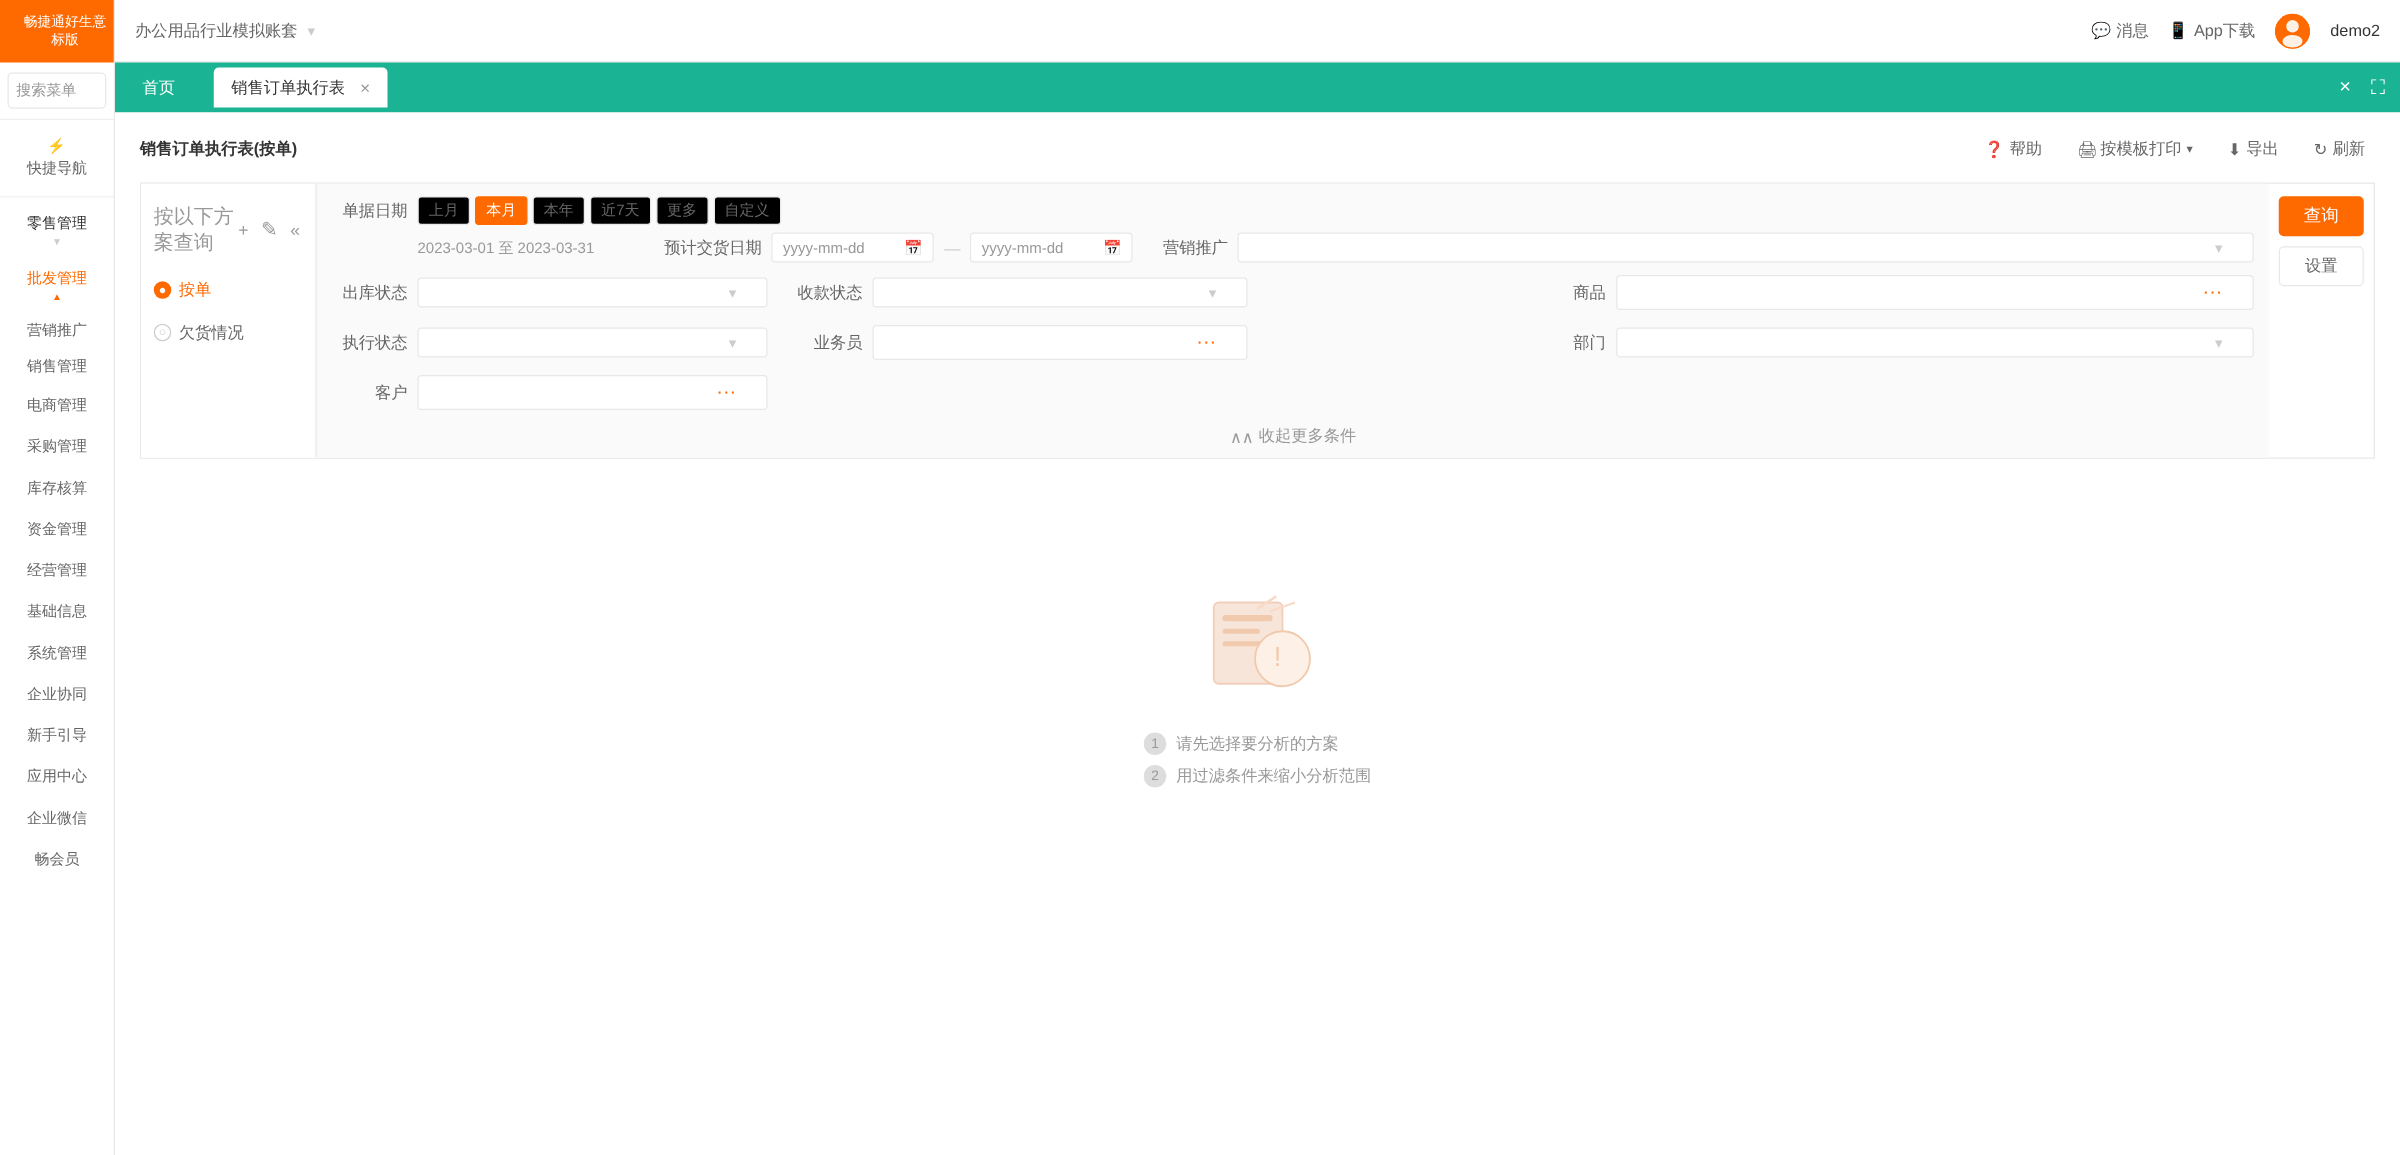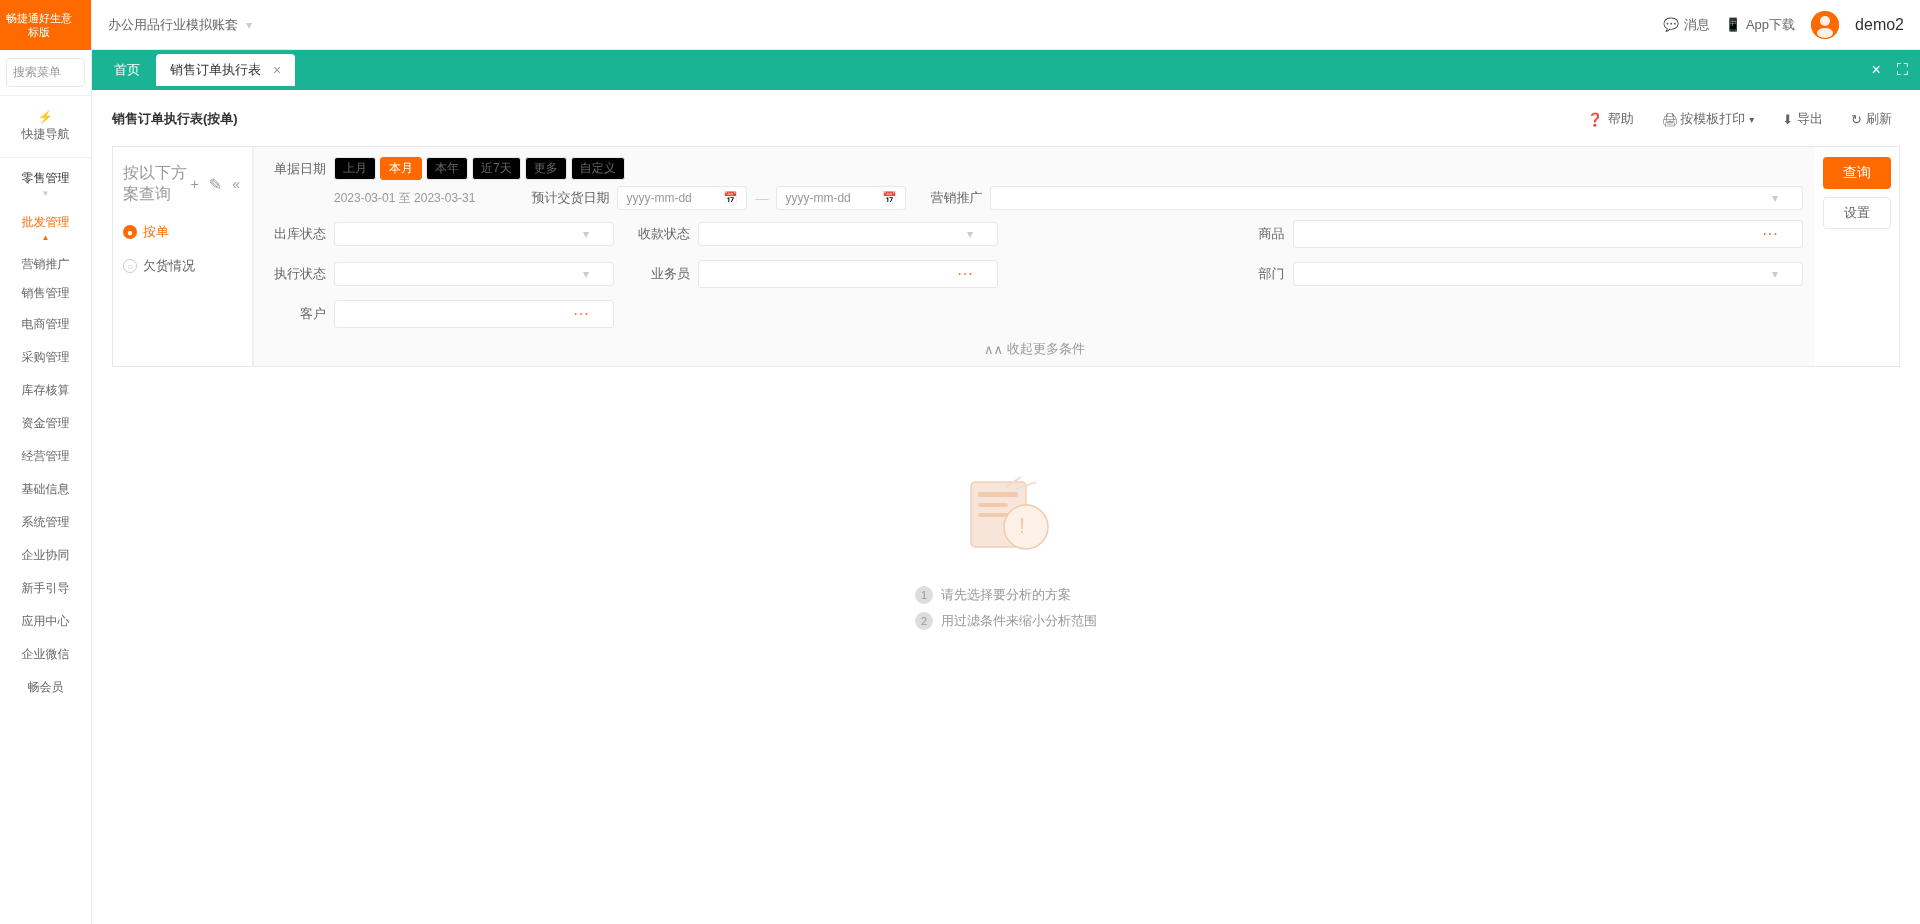--- a/index.html
+++ b/index.html
@@ -1,44 +1,44 @@
 <!DOCTYPE html>
 <html><head>
   <meta charset="utf-8">
   <style>
     * { margin: 0; padding: 0; box-sizing: border-box; }
     body { font-family: 'Microsoft YaHei', Arial, sans-serif; font-size: 13px; background: #f5f5f5; color: #333; width: 1920px; height: 924px; overflow: hidden; display: flex; }
 
     
     .sidebar { width: 92px; background: #fff; height: 924px; display: flex; flex-direction: column; border-right: 1px solid #e8e8e8; flex-shrink: 0; }
-    .sidebar-logo { height: 50px; background: #ff6a00; display: flex; align-items: flex-start; justify-content: center; flex-direction: column; padding: 6px; }
+    .sidebar-logo { height: 50px; background: #ff6a00; display: flex; align-items: flex-end; justify-content: center; flex-direction: column; padding: 6px; }
     .sidebar-logo-text { color: #fff; font-size: 11px; line-height: 1.3; text-align: center; }
     .sidebar-search { padding: 8px 6px; border-bottom: 1px solid #f0f0f0; }
     .sidebar-search-btn { width: 100%; background: none; border: 1px solid #e8e8e8; border-radius: 4px; padding: 5px 6px; font-size: 12px; cursor: pointer; color: #999; text-align: left; }
     .sidebar-quick-nav { padding: 6px 0; border-bottom: 1px solid #f0f0f0; }
     .sidebar-item { display: flex; align-items: center; justify-content: center; padding: 8px 4px; cursor: pointer; font-size: 12px; color: #666; flex-direction: column; gap: 2px; }
     .sidebar-section { padding: 4px 0; }
     .sidebar-section-item { display: flex; align-items: center; padding: 8px 4px; cursor: pointer; font-size: 12px; color: #333; flex-direction: column; gap: 2px; position: relative; }
     .sidebar-sub-item { display: flex; align-items: center; justify-content: center; padding: 6px 4px; cursor: pointer; font-size: 12px; color: #666; flex-direction: column; }
 
     
     .main-area { flex: 1; display: flex; flex-direction: column; height: 924px; overflow: hidden; }
 
     
     .top-header { height: 50px; background: #fff; display: flex; align-items: center; justify-content: space-between; padding: 0 16px; border-bottom: 1px solid #e8e8e8; flex-shrink: 0; }
     .top-header-left { display: flex; align-items: center; gap: 8px; }
     .breadcrumb-text { font-size: 13px; color: #666; }
     .breadcrumb-arrow { color: #ccc; font-size: 12px; cursor: pointer; }
     .top-header-right { display: flex; align-items: center; gap: 16px; }
     .header-btn { display: flex; align-items: center; gap: 4px; font-size: 13px; color: #666; cursor: pointer; background: none; border: none; }
     .user-avatar { width: 28px; height: 28px; border-radius: 50%; background: #ff6a00; display: flex; align-items: center; justify-content: center; color: #fff; font-size: 11px; overflow: hidden; }
-    .user-name { font-size: 16px; color: #333; cursor: pointer; }
-
-    
-    .tab-bar { height: 40px; background: #1ab394; display: flex; align-items: center; padding: 0 8px; flex-shrink: 0; gap: 2px; }
+    .user-name { font-size: 13px; color: #333; cursor: pointer; }
+
+    
+    .tab-bar { height: 40px; background: #1ab394; display: flex; align-items: center; padding: 0 8px; flex-shrink: 0; gap: 17px; }
     .tab-item { height: 32px; display: flex; align-items: center; padding: 0 14px; border-radius: 4px 4px 0 0; font-size: 13px; cursor: pointer; gap: 8px; }
     .tab-item.home { background: transparent; color: #fff; }
     .tab-item.active { background: #fff; color: #333; }
     .tab-close { color: #999; font-size: 14px; cursor: pointer; margin-left: 4px; }
     .tab-bar-right { margin-left: auto; display: flex; align-items: center; gap: 8px; }
     .tab-action-btn { background: none; border: none; color: #fff; cursor: pointer; font-size: 16px; padding: 4px; }
 
     
     .page-content { flex: 1; overflow: auto; background: #f5f5f5; }
     .page-inner { background: #fff; margin: 0; padding: 16px 20px; min-height: 100%; }

